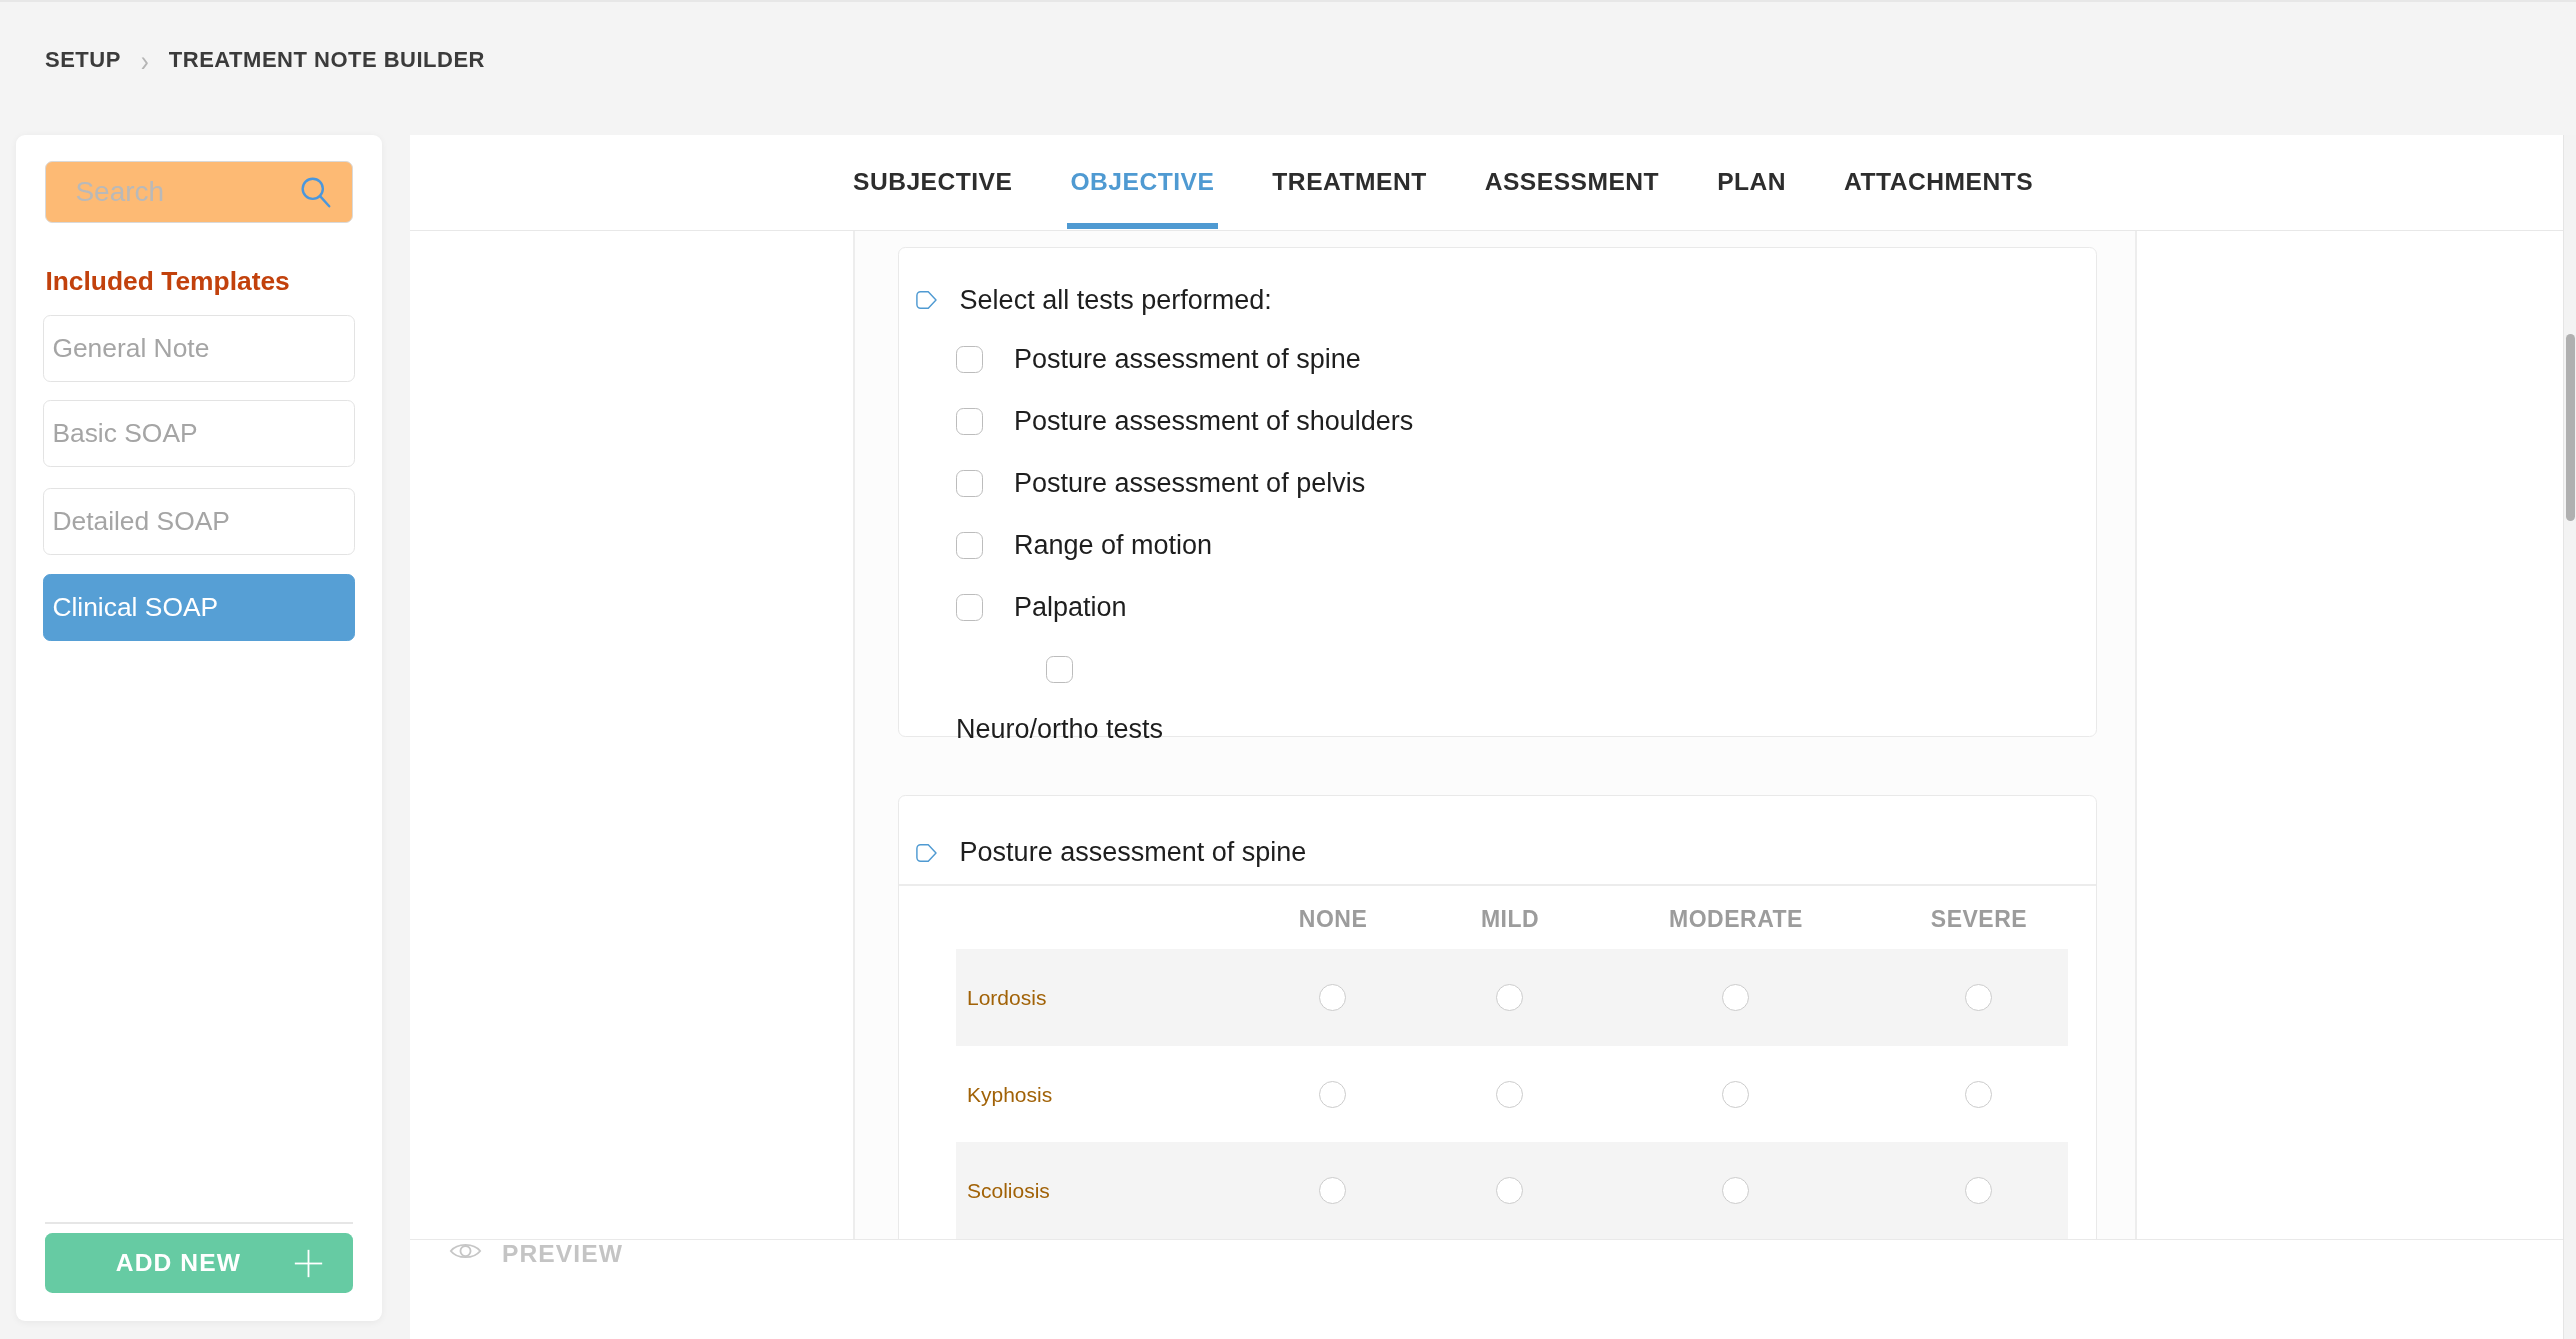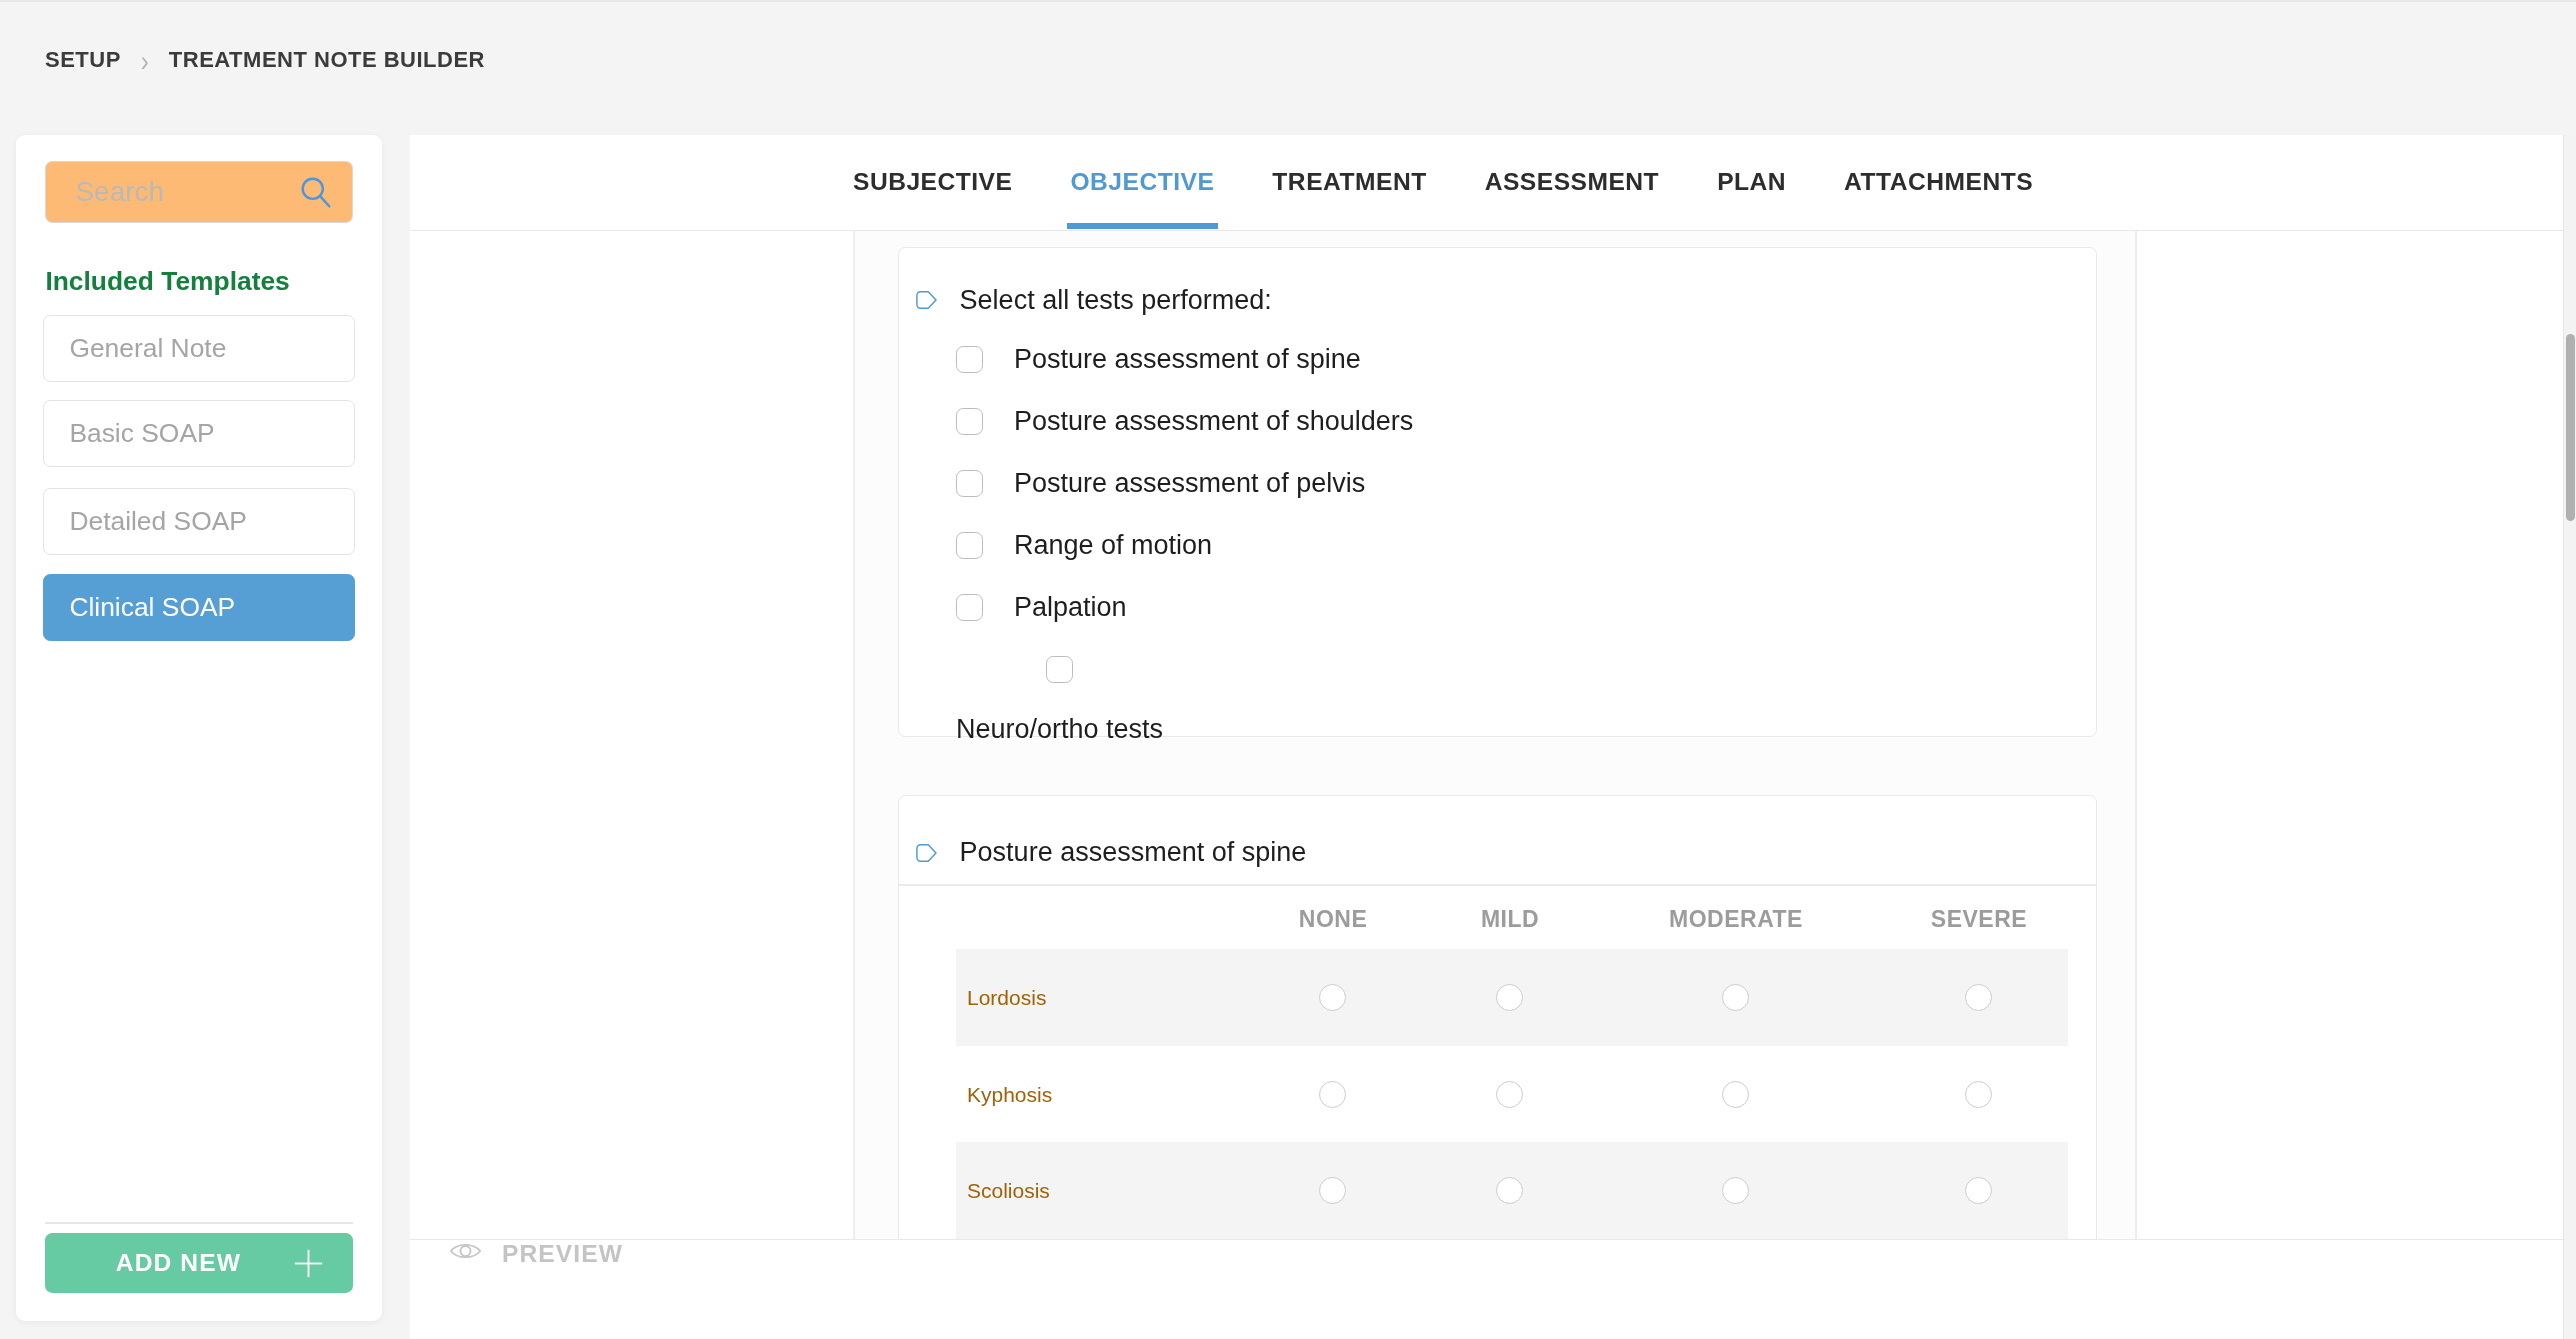--- a/index.html
+++ b/index.html
@@ -19,23 +19,23 @@
   
   .sidebar{position:absolute;left:16.4px;top:135px;width:366px;height:1186px;background:#fff;
     border-radius:9px;box-shadow:0 1.8px 7.3px rgba(0,0,0,.05);}
   .search-wrap{position:absolute;left:29px;top:26.4px;width:308px;height:62px;border:1.8px solid #d9d9d9;
     border-radius:7.3px;box-sizing:border-box;background:#fdba74;}
   .search-wrap input{position:absolute;left:0;top:0;width:100%;height:100%;border:none;outline:none;
     background:transparent;font-family:"Liberation Sans",sans-serif;font-size:28px;color:#555;
     padding:0 73px 0 29px;box-sizing:border-box;}
   .search-wrap input::placeholder{color:#b9b9b9;}
   .search-icon{position:absolute;right:20px;top:12.8px;width:33px;height:35px;}
-  .side-heading{position:absolute;left:29px;top:131px;font-size:26.4px;font-weight:bold;color:#15803d;}
+  .side-heading{position:absolute;left:29px;top:131px;font-size:26.4px;font-weight:bold;color:#c2410c;}
   .tpl-btn{position:absolute;left:27px;width:312px;height:67px;border:1.8px solid #e3e3e3;border-radius:7.3px;
-    box-sizing:border-box;background:#fff;display:flex;align-items:center;padding-left:25px;
+    box-sizing:border-box;background:#fff;display:flex;align-items:center;padding-left:8px;
     font-size:26.4px;color:#a5a5a5;cursor:pointer;}
   .tpl-btn.t0{top:180px;} .tpl-btn.t1{top:265px;} .tpl-btn.t2{top:353px;} .tpl-btn.t3{top:439px;}
   .tpl-btn.selected{background:#569fd5;border-color:#569fd5;color:#ffffff;}
   .side-divider{position:absolute;left:29px;top:1087px;width:308px;height:1.8px;background:#e6e6e6;}
   .add-new{position:absolute;left:29px;top:1098px;width:308px;height:60px;border-radius:7.3px;
     background:#66cba3;display:flex;align-items:center;justify-content:center;cursor:pointer;}
   .add-new .lbl{font-size:24.6px;font-weight:bold;color:#fff;letter-spacing:1.1px;margin-right:42px;}
   .add-new .plus{position:absolute;right:29px;top:14.6px;width:31px;height:31px;}
 
   

